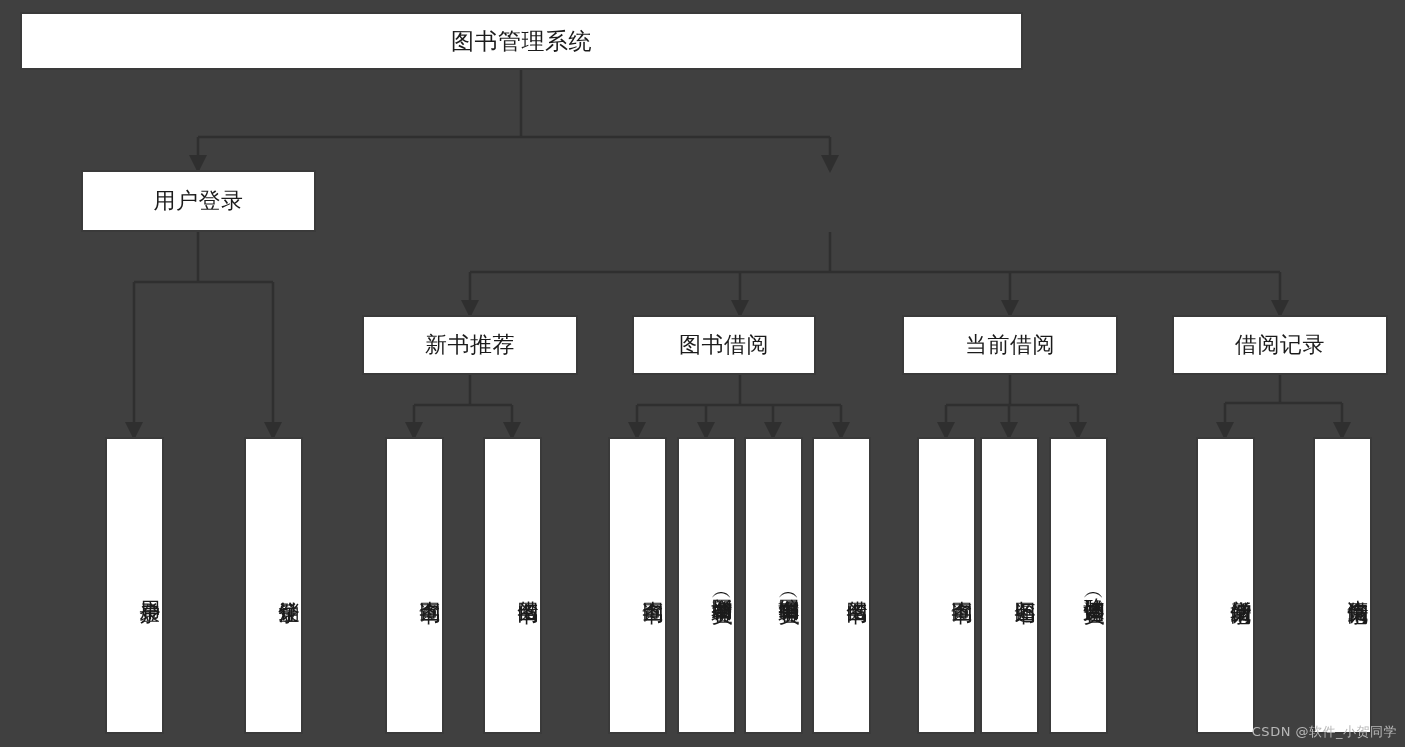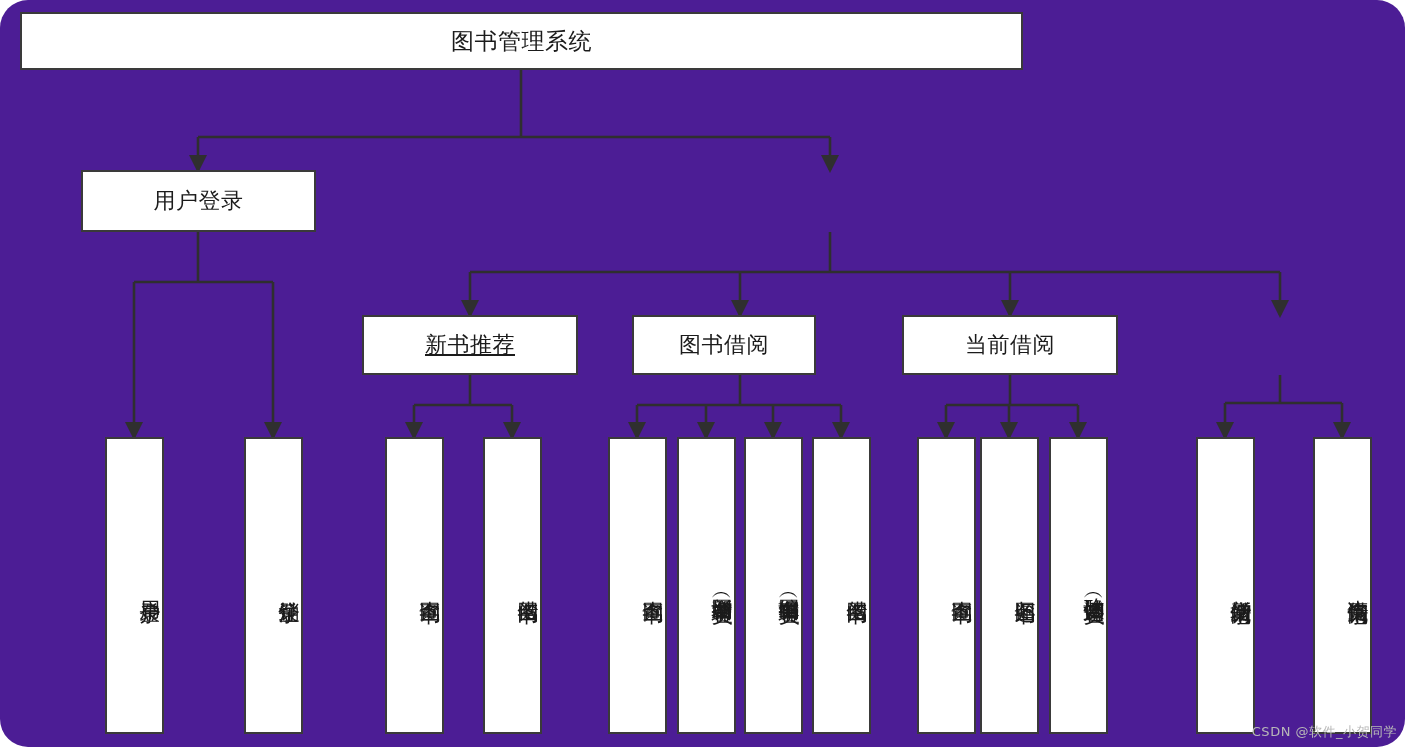--- a/index.html
+++ b/index.html
@@ -8,23 +8,22 @@
     padding: 0;
     background: #ffffff;
   }
   body {
     font-family: "DejaVu Sans", "Liberation Sans", sans-serif;
   }
   #diagram {
     position: relative;
     width: 1405px;
     height: 747px;
-    background: #4c1d95;
+    background: #404040;
     overflow: hidden;
-    border-radius: 28px;
   }
   #edges {
     position: absolute;
     left: 0;
     top: 0;
     width: 1405px;
     height: 747px;
     pointer-events: none;
   }
   .node {
@@ -123,23 +122,24 @@
       <path d="M 1225 403 L 1342 403"></path>
       <path d="M 1225 403 L 1225 437" marker-end="url(#arrow)"></path>
       <path d="M 1342 403 L 1342 437" marker-end="url(#arrow)"></path>
     </g>
   </svg>
 
   <div class="node node-h node-root" style="left:20px; top:12px; width:1003px; height:58px;">图书管理系统</div>
 
   <div class="node node-h" style="left:81px; top:170px; width:235px; height:62px;">用户登录</div>
 
-  <div class="node node-h" style="left:362px; top:315px; width:216px; height:60px;text-decoration:underline;">新书推荐</div>
+  <div class="node node-h" style="left:362px; top:315px; width:216px; height:60px;">新书推荐</div>
   <div class="node node-h" style="left:632px; top:315px; width:184px; height:60px;">图书借阅</div>
   <div class="node node-h" style="left:902px; top:315px; width:216px; height:60px;">当前借阅</div>
+  <div class="node node-h" style="left:1172px; top:315px; width:216px; height:60px;">借阅记录</div>
 
   <div class="node node-v" style="left:105px; top:437px; width:59px; height:297px;">
       <span>用户登录</span>
     </div>
 
   <div class="node node-v" style="left:244px; top:437px; width:59px; height:297px;">
       <span>注销登录</span>
     </div>
 
   <div class="node node-v" style="left:385px; top:437px; width:59px; height:297px;">

